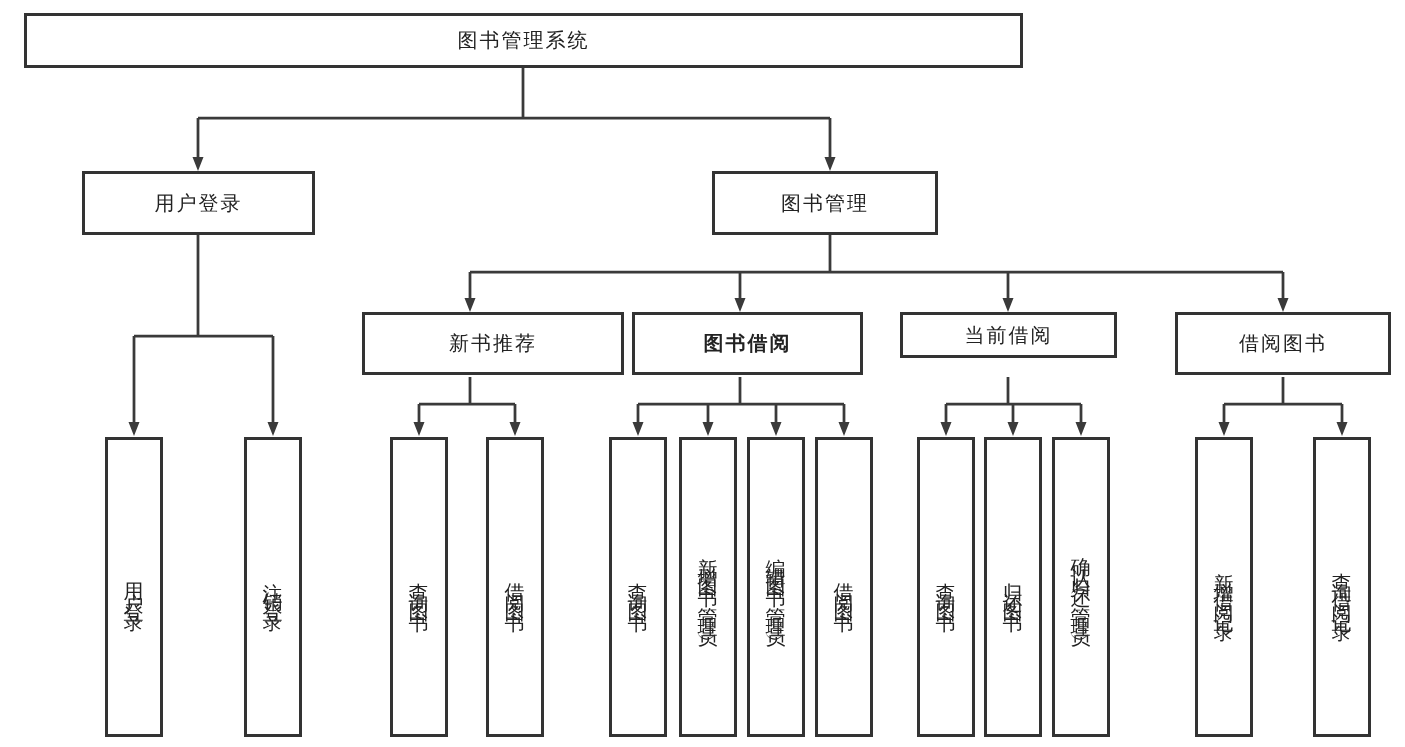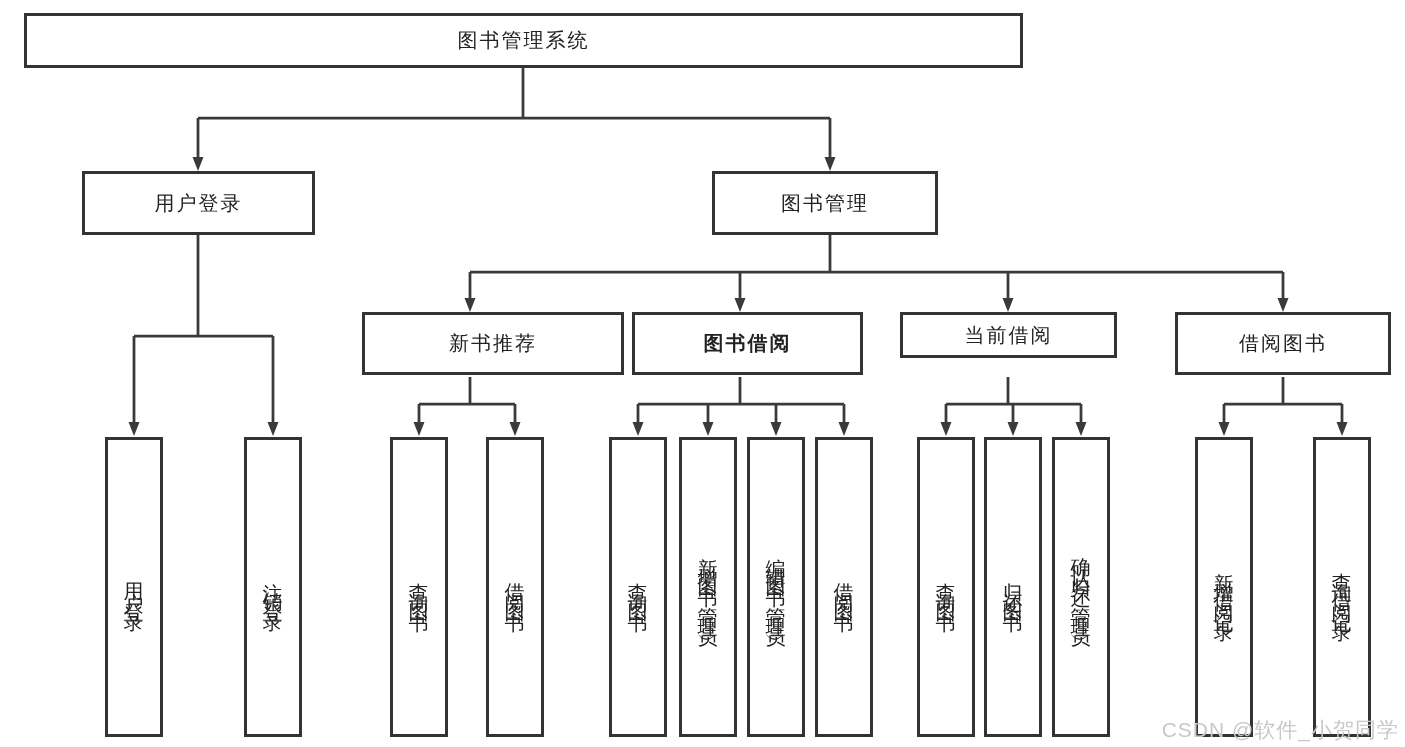--- a/index.html
+++ b/index.html
@@ -134,14 +134,13 @@
   <div class="box vbox leaf lf-c3">编辑图书（管理员）</div>
   <div class="box vbox leaf lf-c4">借阅图书</div>
 
   <div class="box vbox leaf lf-d1">查询图书</div>
   <div class="box vbox leaf lf-d2">归还图书</div>
   <div class="box vbox leaf lf-d3">确认归还（管理员）</div>
 
   <div class="box vbox leaf lf-e1">新增借阅记录</div>
   <div class="box vbox leaf lf-e2">查询借阅记录</div>
 
-  <div class="watermark">CSDN @软件_小贺同学</div>
 </div>
 
 </body></html>

